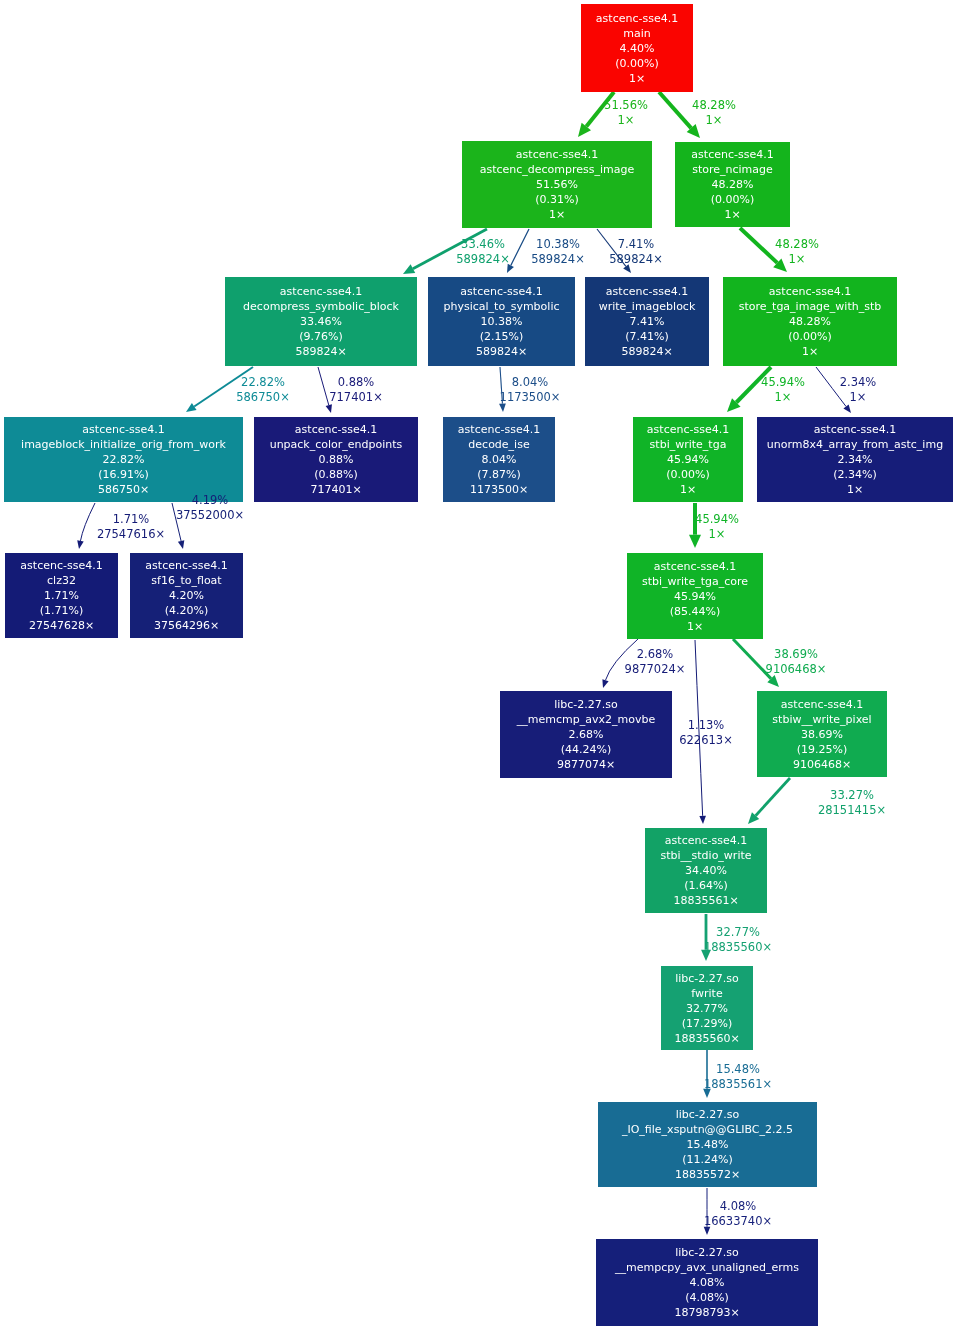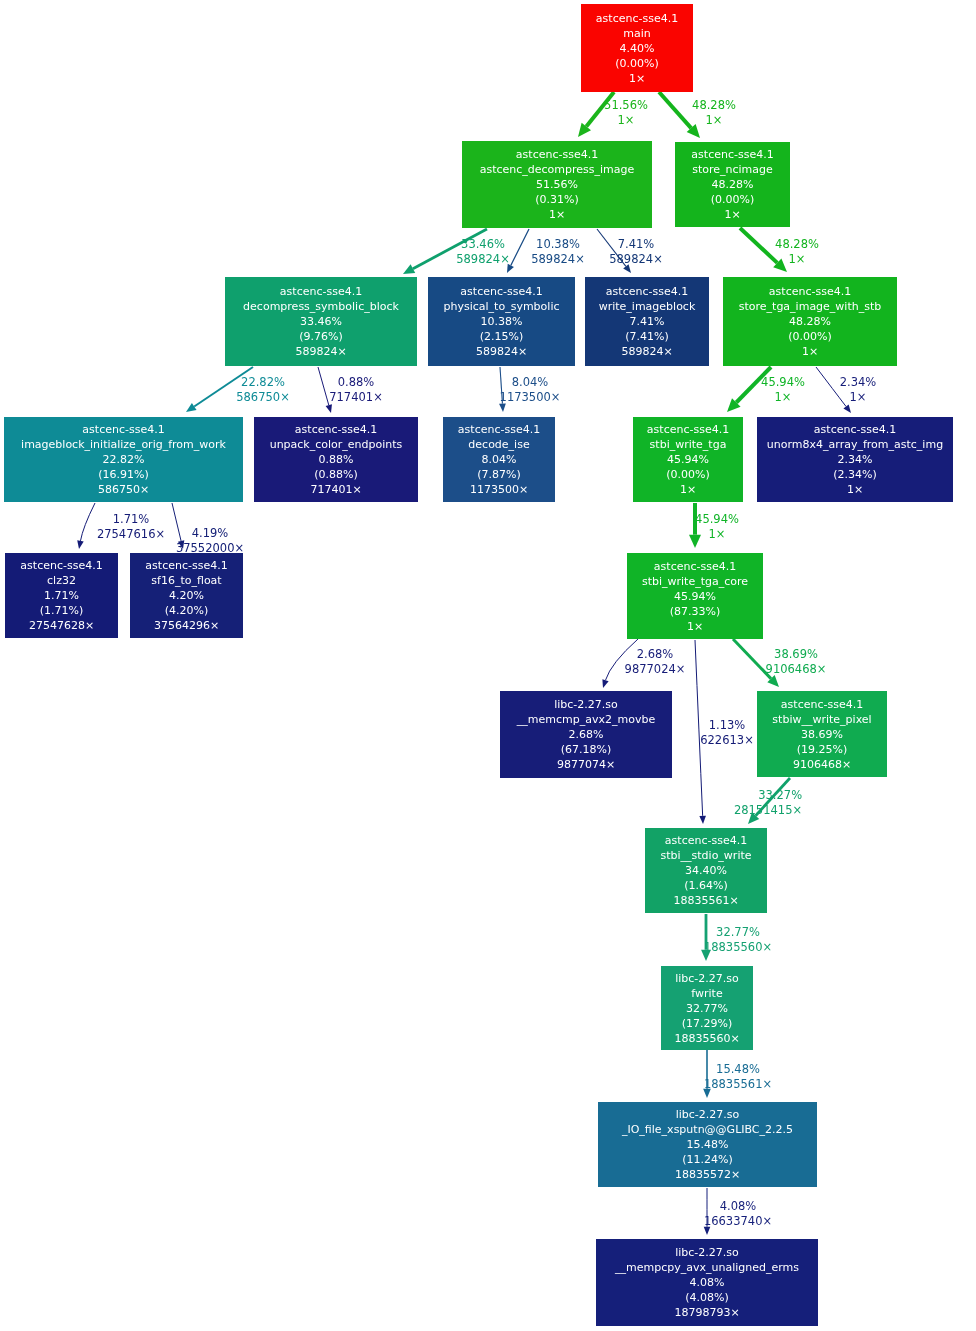--- a/index.html
+++ b/index.html
@@ -172,28 +172,28 @@
         <span>astcenc-sse4.1</span>
         <span>sf16_to_float</span>
         <span>4.20%</span>
         <span>(4.20%)</span>
         <span>37564296×</span>
       </div>
       <div class="node" style="left: 627px; top: 553px; width: 136px; height: 86px; background: rgb(16, 180, 39);">
         <span>astcenc-sse4.1</span>
         <span>stbi_write_tga_core</span>
         <span>45.94%</span>
-        <span>(87.33%)</span>
+        <span>(85.44%)</span>
         <span>1×</span>
       </div>
       <div class="node" style="left: 500px; top: 691px; width: 172px; height: 87px; background: rgb(23, 29, 120);">
         <span>libc-2.27.so</span>
         <span>__memcmp_avx2_movbe</span>
         <span>2.68%</span>
-        <span>(67.18%)</span>
+        <span>(44.24%)</span>
         <span>9877074×</span>
       </div>
       <div class="node" style="left: 757px; top: 691px; width: 130px; height: 86px; background: rgb(16, 171, 80);">
         <span>astcenc-sse4.1</span>
         <span>stbiw__write_pixel</span>
         <span>38.69%</span>
         <span>(19.25%)</span>
         <span>9106468×</span>
       </div>
       <div class="node" style="left: 645px; top: 828px; width: 122px; height: 85px; background: rgb(18, 162, 102);">
@@ -267,41 +267,41 @@
         <span>1×</span>
       </div>
       <div class="elabel" style="left: 858px; top: 390px; color: rgb(22, 29, 121);">
         <span>2.34%</span>
         <span>1×</span>
       </div>
       <div class="elabel" style="left: 131px; top: 527px; color: rgb(20, 27, 118);">
         <span>1.71%</span>
         <span>27547616×</span>
       </div>
-      <div class="elabel" style="left: 210px; top: 541px; color: rgb(21, 32, 119);">
+      <div class="elabel" style="left: 210px; top: 508px; color: rgb(21, 32, 119);">
         <span>4.19%</span>
         <span>37552000×</span>
       </div>
       <div class="elabel" style="left: 717px; top: 527px; color: rgb(16, 180, 39);">
         <span>45.94%</span>
         <span>1×</span>
       </div>
       <div class="elabel" style="left: 655px; top: 662px; color: rgb(23, 29, 120);">
         <span>2.68%</span>
         <span>9877024×</span>
       </div>
       <div class="elabel" style="left: 796px; top: 662px; color: rgb(16, 171, 80);">
         <span>38.69%</span>
         <span>9106468×</span>
       </div>
-      <div class="elabel" style="left: 727px; top: 733px; color: rgb(20, 27, 118);">
+      <div class="elabel" style="left: 706px; top: 733px; color: rgb(20, 27, 118);">
         <span>1.13%</span>
         <span>622613×</span>
       </div>
-      <div class="elabel" style="left: 768px; top: 803px; color: rgb(17, 161, 107); text-align: right;">
+      <div class="elabel" style="left: 852px; top: 803px; color: rgb(17, 161, 107);">
         <span>33.27%</span>
         <span>28151415×</span>
       </div>
       <div class="elabel" style="left: 738px; top: 940px; color: rgb(21, 161, 114);">
         <span>32.77%</span>
         <span>18835560×</span>
       </div>
       <div class="elabel" style="left: 738px; top: 1077px; color: rgb(24, 108, 148);">
         <span>15.48%</span>
         <span>18835561×</span>

